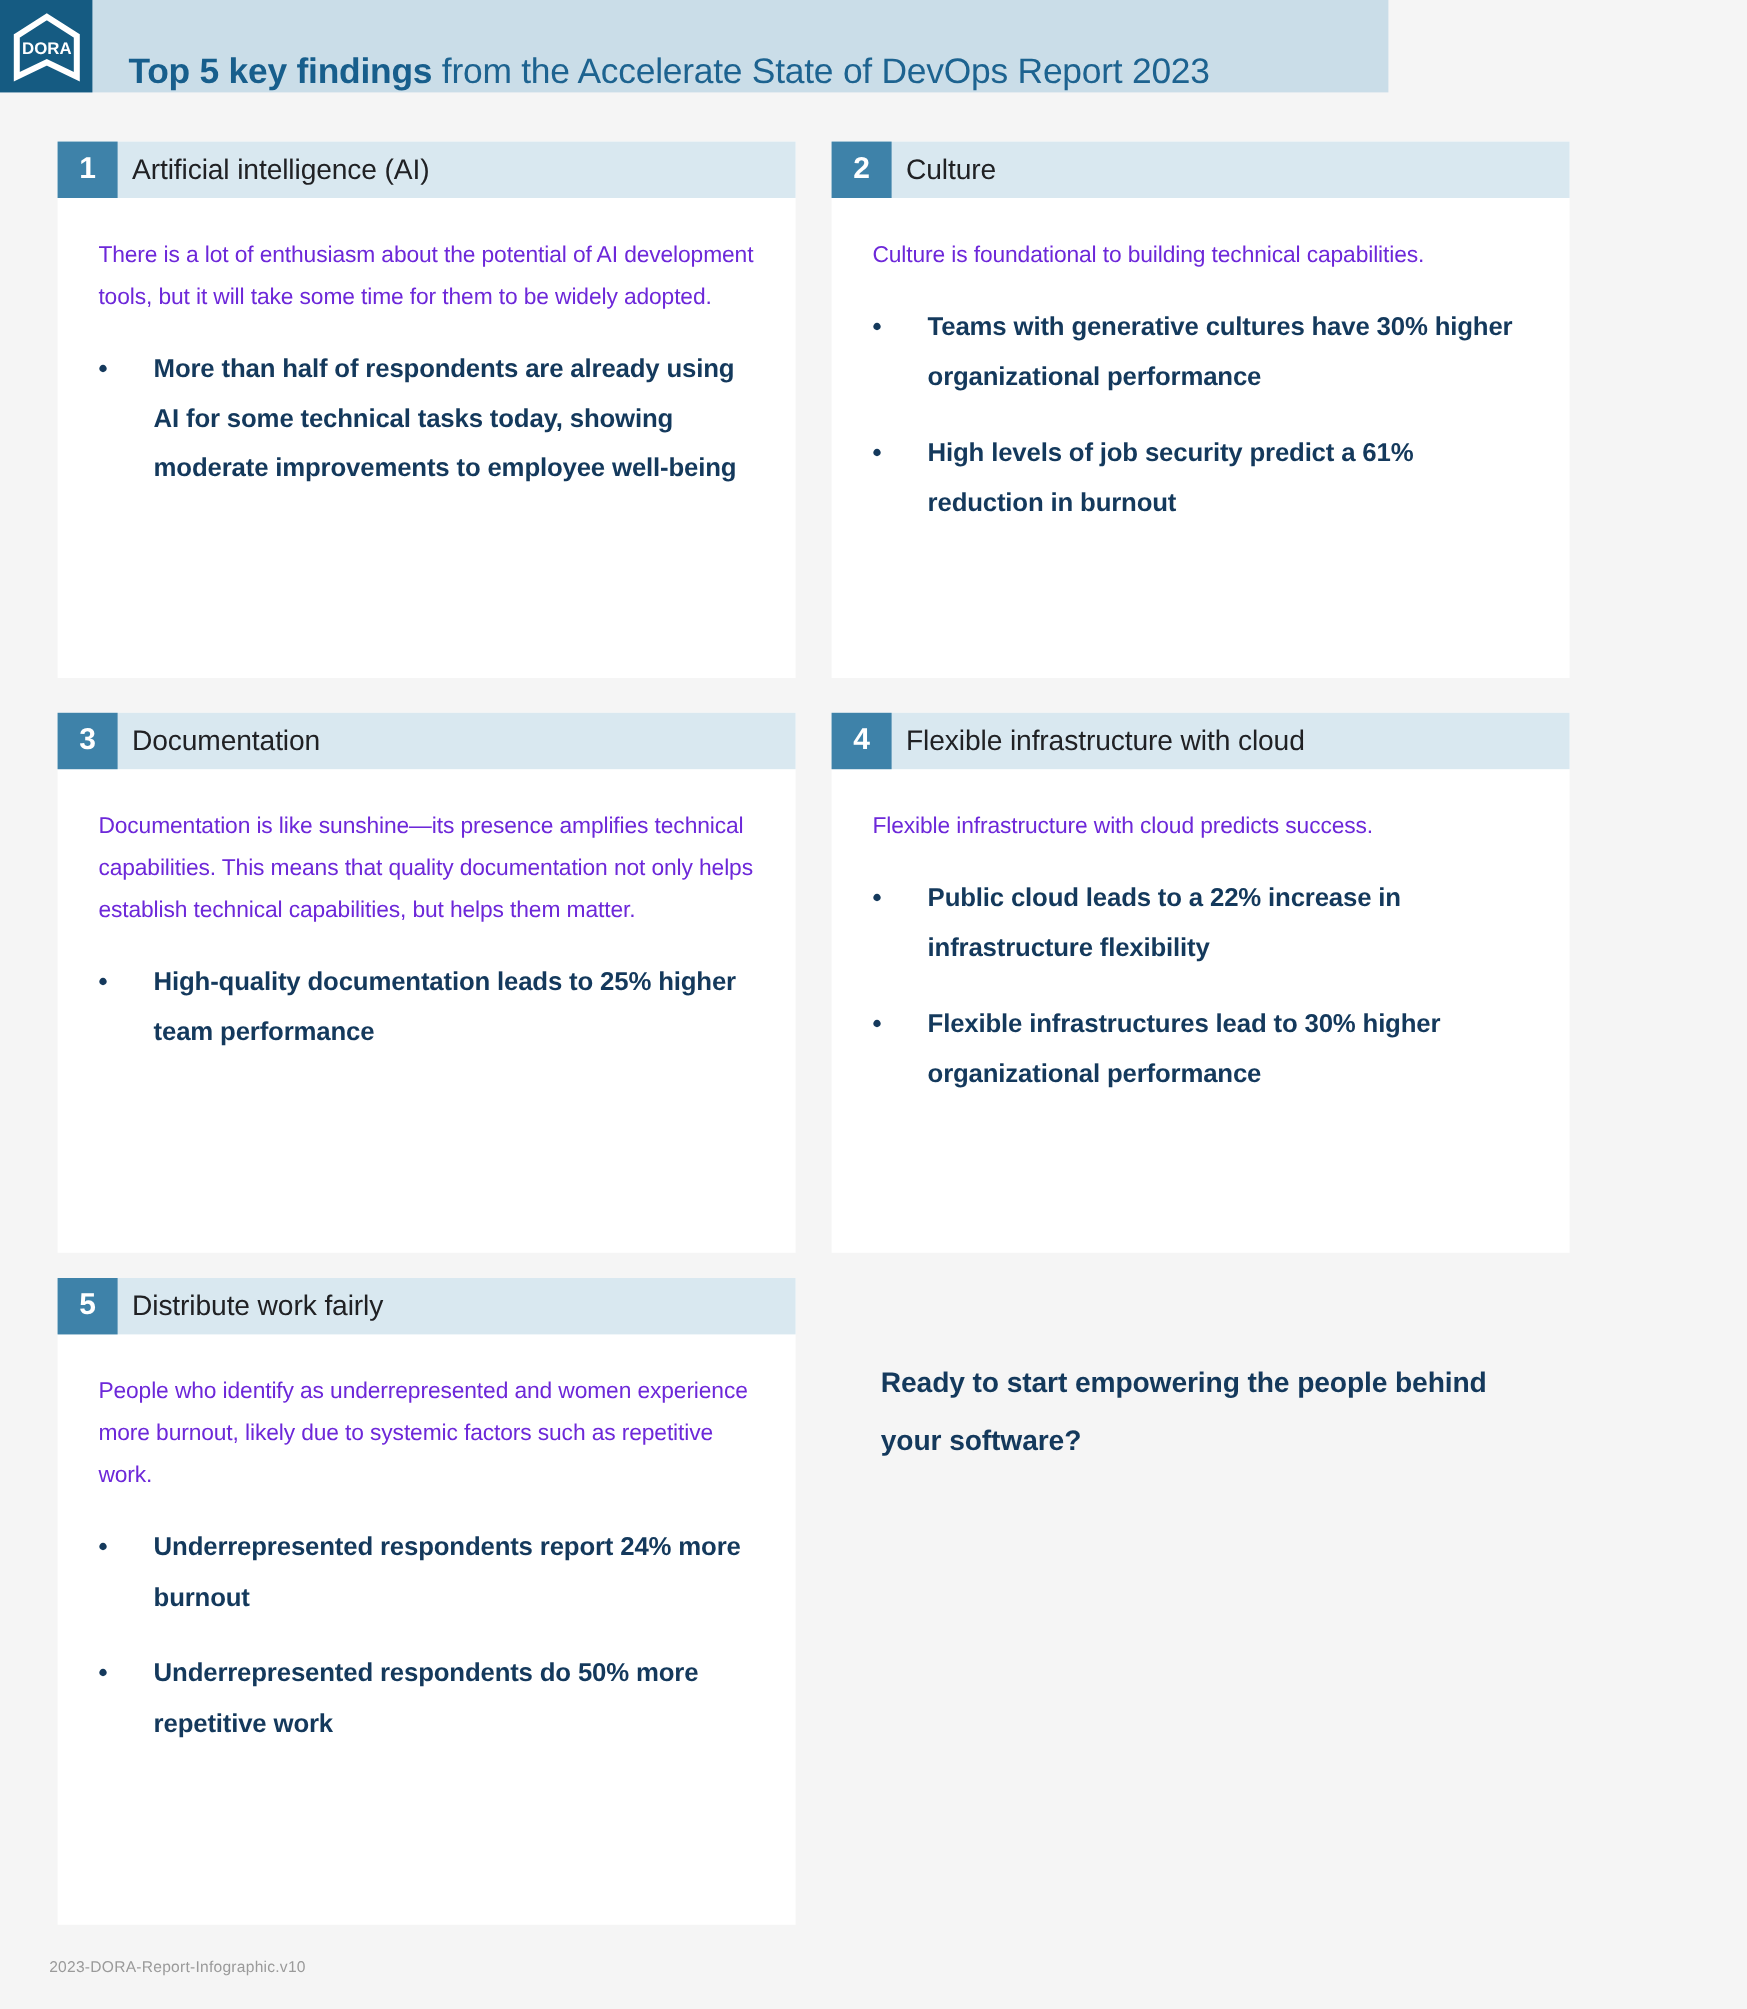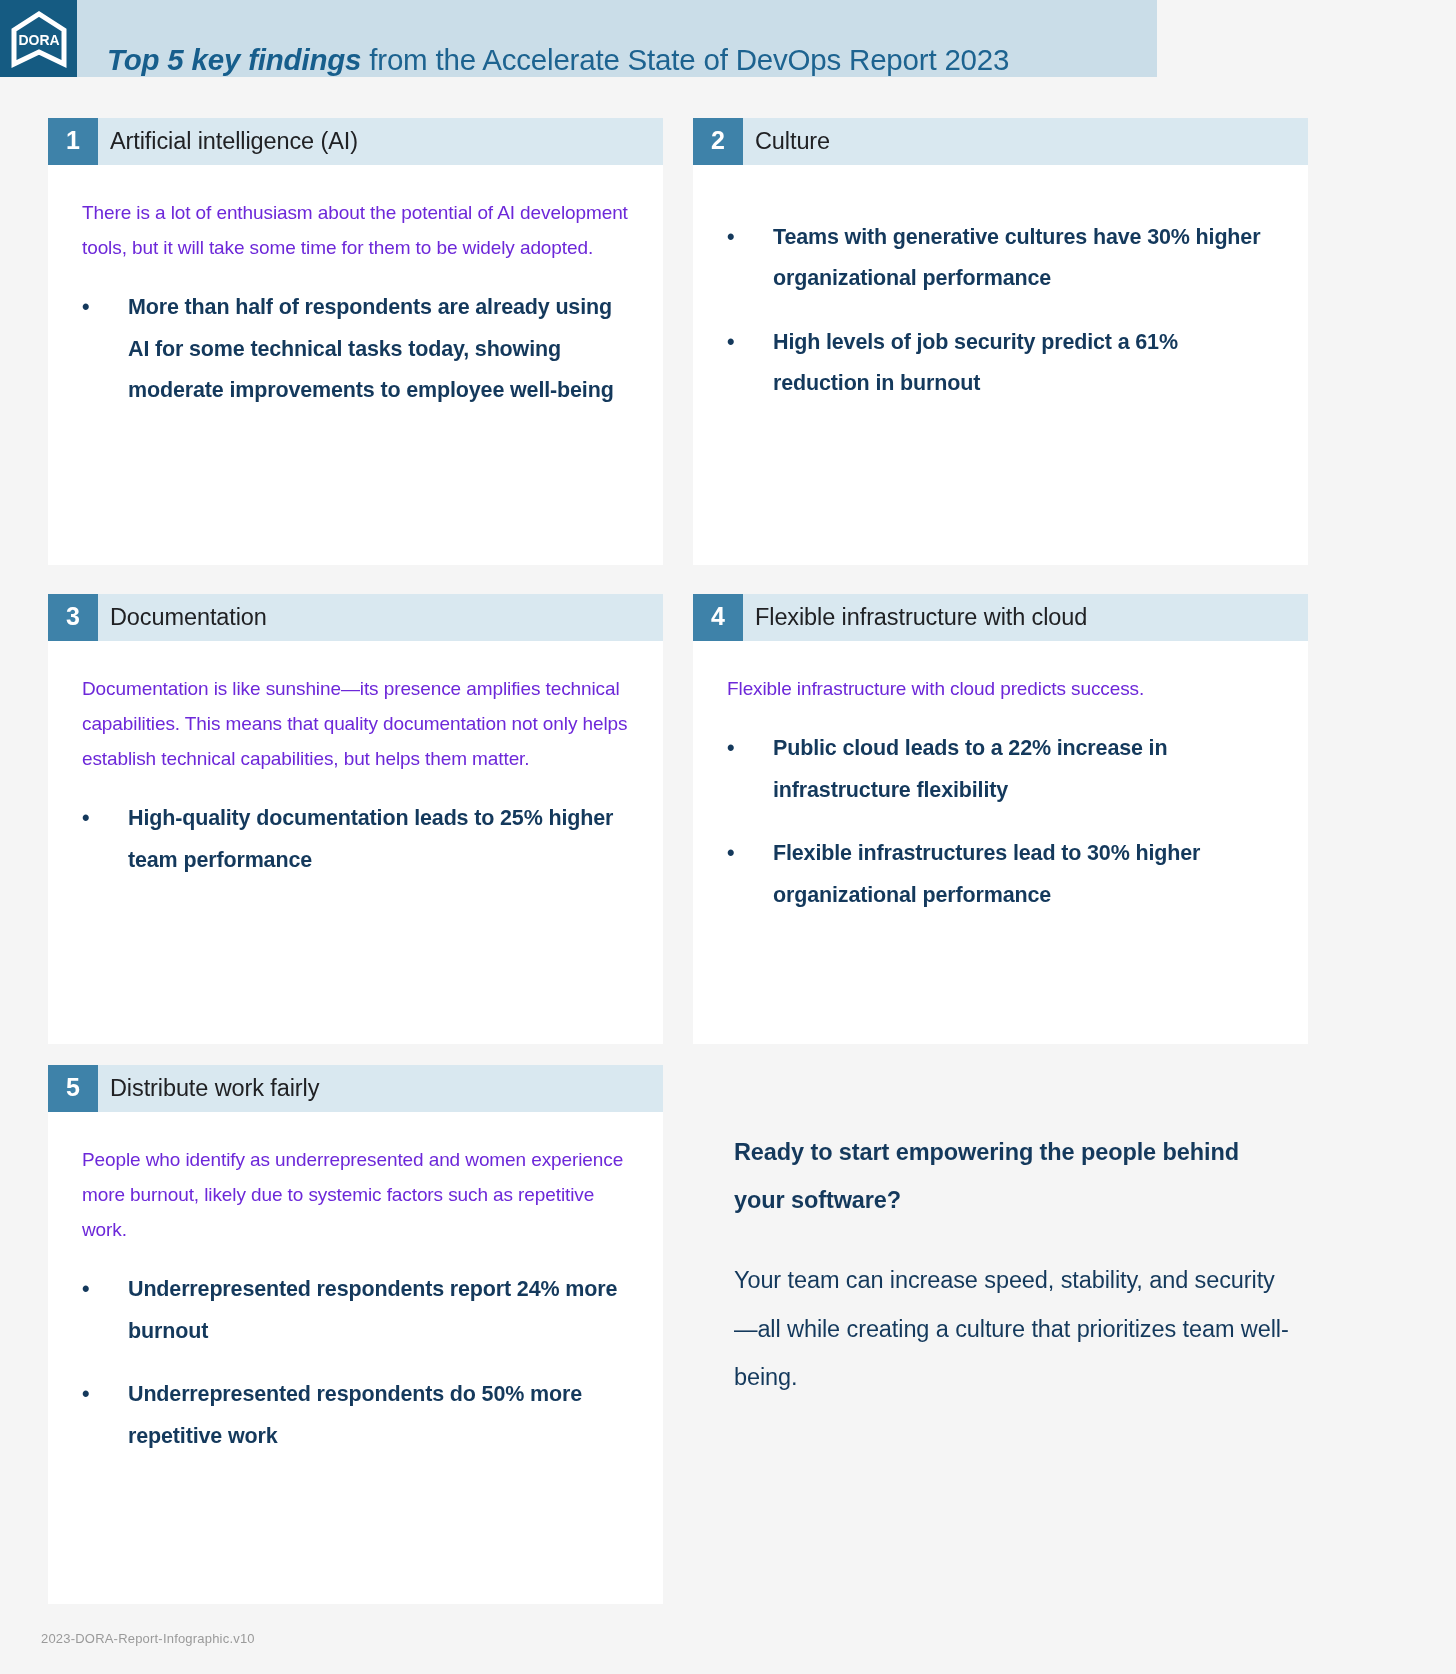--- a/index.html
+++ b/index.html
@@ -39,21 +39,20 @@
   .banner-title {
     margin-left: 30px;
     font-size: 29.5px;
     letter-spacing: -0.2px;
     color: #1d6390;
     white-space: nowrap;
   }
   .banner-title .bold {
     font-weight: bold;
     color: #175e8c;
-    font-style: italic;
   }
 
   
   .sheet {
     position: absolute;
     left: 0; top: 77px;
     width: 1456px;
     height: 1597px;
   }
 
@@ -198,20 +197,21 @@
       </ul>
     </div>
   </div>
 
   <div class="card" id="card2">
     <div class="card-header">
       <div class="card-badge">2</div>
       <div class="card-title">Culture</div>
     </div>
     <div class="card-body">
+      <p class="intro">Culture is foundational to building technical capabilities.</p>
       <ul class="bullets">
         <li><span class="dot">•</span><span>Teams with generative cultures have 30% higher organizational performance</span></li>
         <li><span class="dot">•</span><span>High levels of job security predict a 61% reduction in burnout</span></li>
       </ul>
     </div>
   </div>
 
   <div class="card" id="card3">
     <div class="card-header">
       <div class="card-badge">3</div>
@@ -248,18 +248,17 @@
       <p class="intro">People who identify as underrepresented and women experience more burnout, likely due to systemic factors such as repetitive work.</p>
       <ul class="bullets">
         <li><span class="dot">•</span><span>Underrepresented respondents report 24% more burnout</span></li>
         <li><span class="dot">•</span><span>Underrepresented respondents do 50% more repetitive work</span></li>
       </ul>
     </div>
   </div>
 
   <div class="cta">
     <p class="cta-heading">Ready to start empowering the people behind your software?</p>
-    <p class="cta-body">Your team can increase speed, stability, and security—all while creating a culture that prioritizes team well-being.</p>
   </div>
 
 </div>
 
 <div class="footer">2023-DORA-Report-Infographic.v10</div>
 
 </body></html>

